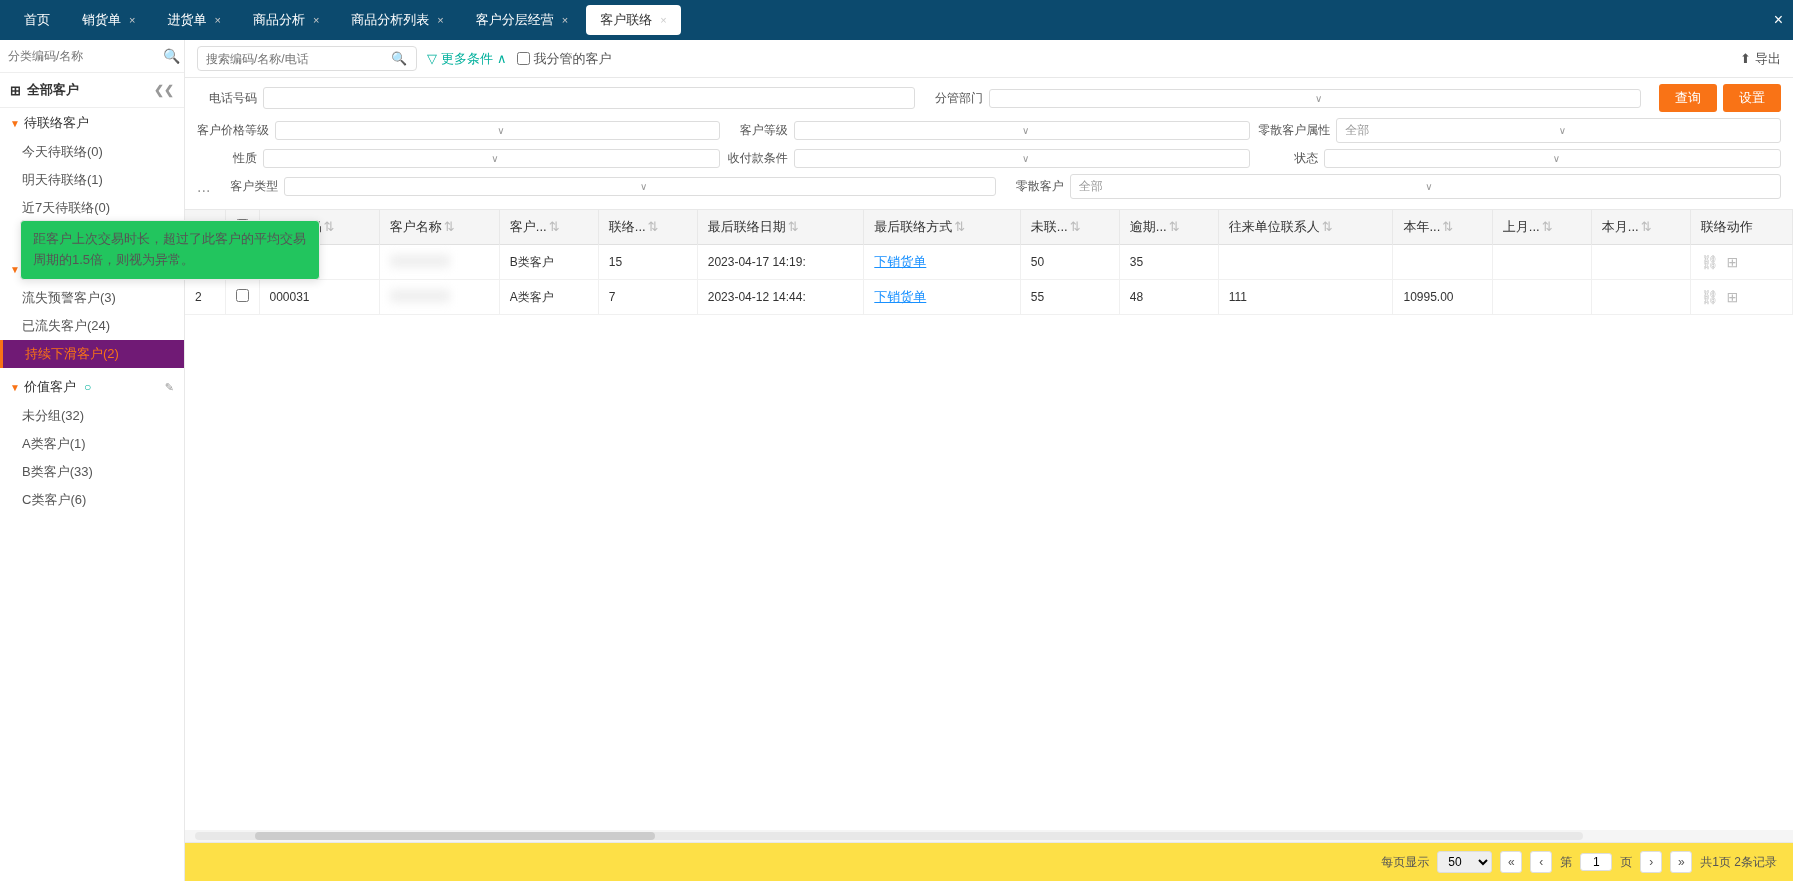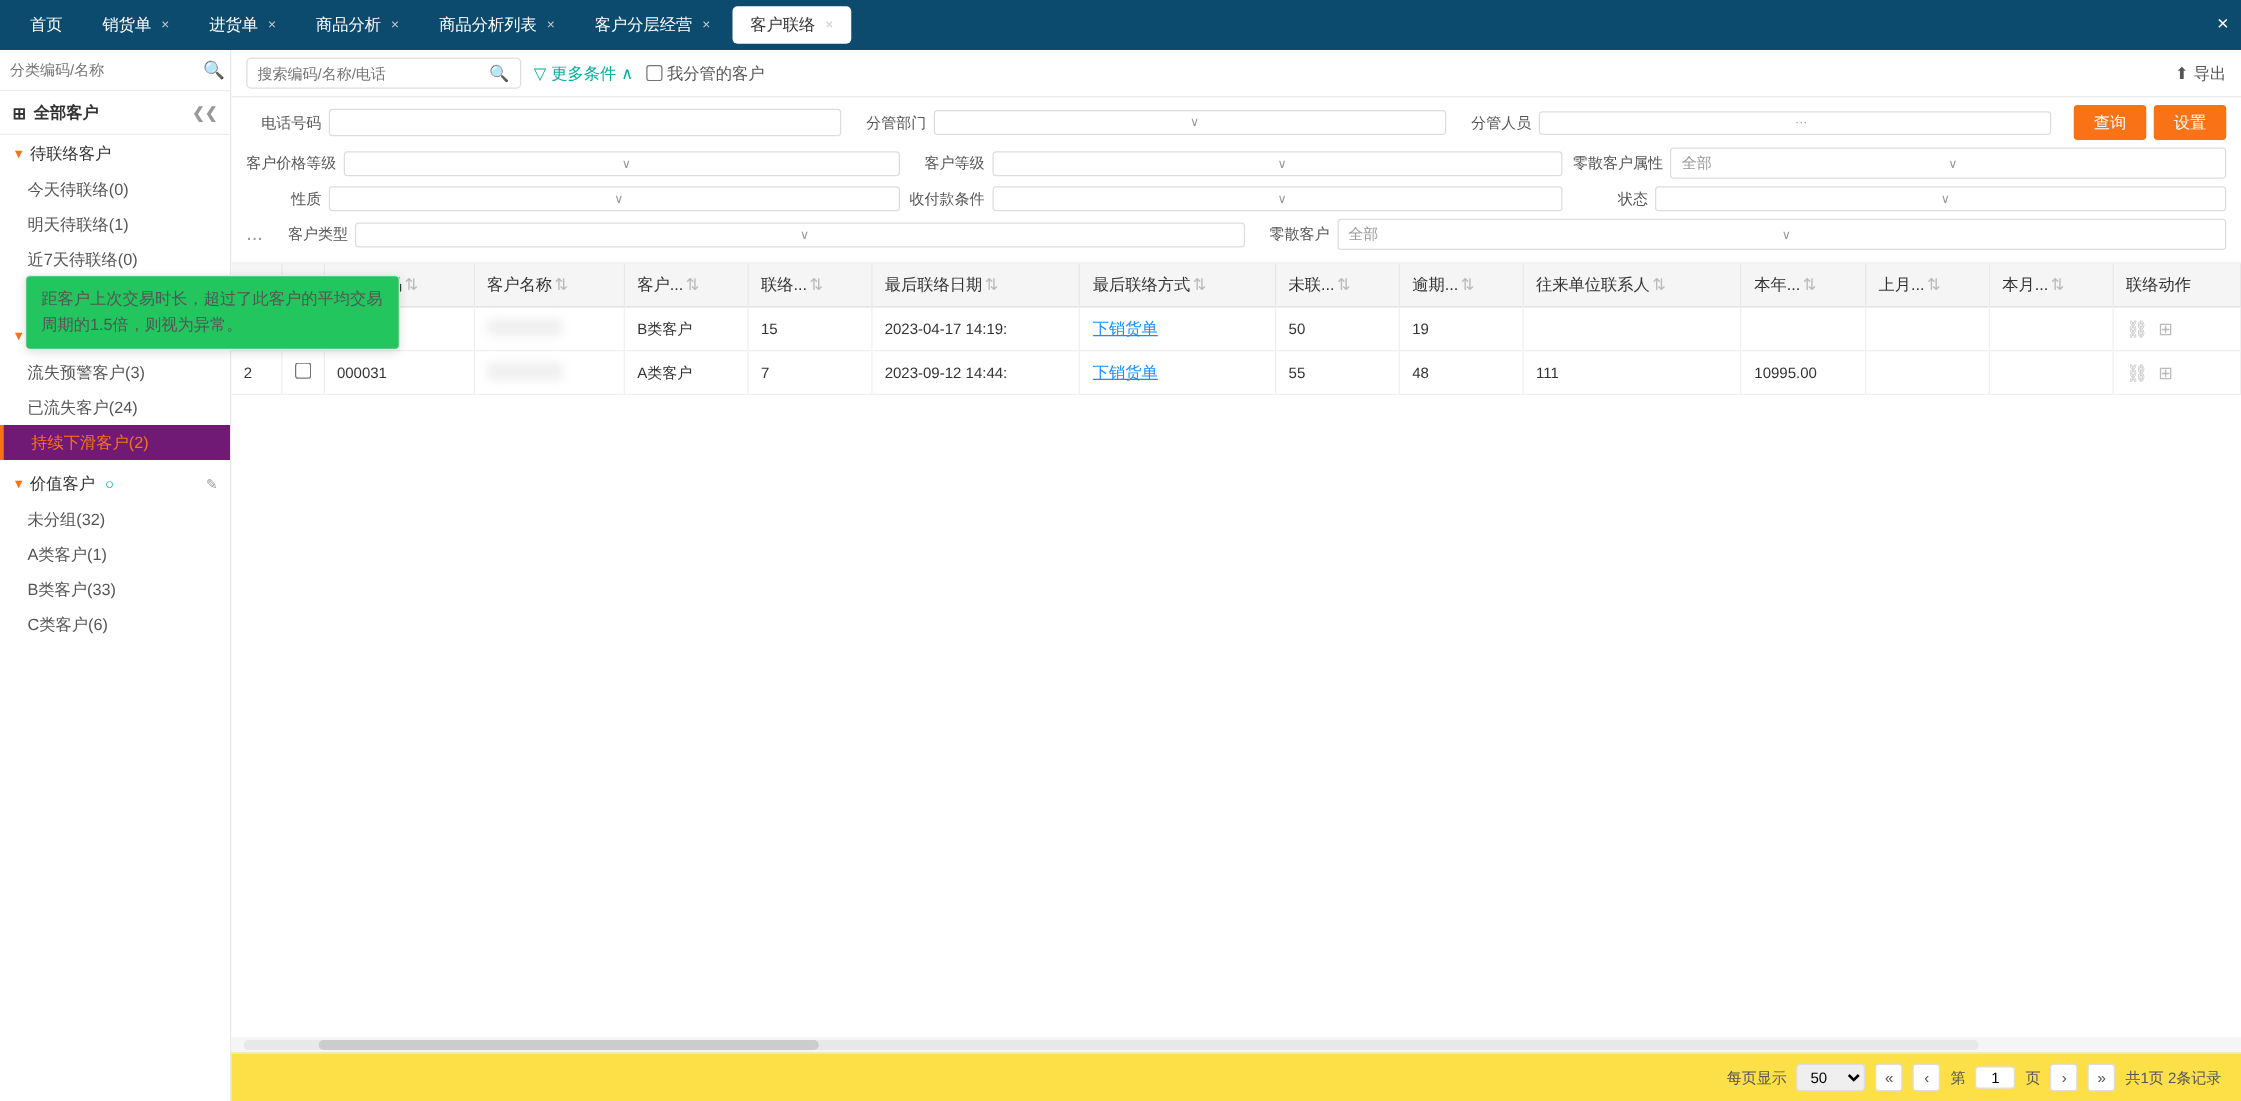--- a/index.html
+++ b/index.html
@@ -239,27 +239,20 @@
       <div class="adv-filter-row">
         <div class="filter-field">
           <span class="filter-label">电话号码</span>
           <input class="filter-input" type="text" style="width: 200px;">
         </div>
         <div class="filter-field">
           <span class="filter-label">分管部门</span>
           <div class="filter-select" style="width: 200px;">
             <span></span>
             <span class="chev">∨</span>
-          </div>
-        </div>
-        <div class="filter-field">
-          <span class="filter-label">分管人员</span>
-          <div class="filter-select" style="width: 160px;">
-            <span></span>
-            <span class="chev">···</span>
           </div>
         </div>
         <div class="filter-actions">
           <button class="btn-query">查询</button>
           <button class="btn-settings">设置</button>
         </div>
       </div>
 
       <div class="adv-filter-row">
         <div class="filter-field">
@@ -354,41 +347,41 @@
           <tr>
             <td>1</td>
             <td><input type="checkbox" style=""></td>
             <td>000039</td>
             <td><span class="blurred-cell"></span></td>
             <td>B类客户</td>
             <td>15</td>
             <td>2023-04-17 14:19:</td>
             <td><span class="link-text">下销货单</span></td>
             <td>50</td>
-            <td>19</td>
+            <td>35</td>
             <td></td>
             <td></td>
             <td></td>
             <td></td>
             <td>
               <div class="action-icons">
                 <span class="action-icon">⛓</span>
                 <span class="action-icon">⊞</span>
               </div>
             </td>
           </tr>
 
           <tr>
             <td>2</td>
             <td><input type="checkbox" style=""></td>
             <td>000031</td>
             <td><span class="blurred-cell"></span></td>
             <td>A类客户</td>
             <td>7</td>
-            <td>2023-09-12 14:44:</td>
+            <td>2023-04-12 14:44:</td>
             <td><span class="link-text">下销货单</span></td>
             <td>55</td>
             <td>48</td>
             <td>111</td>
             <td>10995.00</td>
             <td></td>
             <td></td>
             <td>
               <div class="action-icons">
                 <span class="action-icon">⛓</span>

